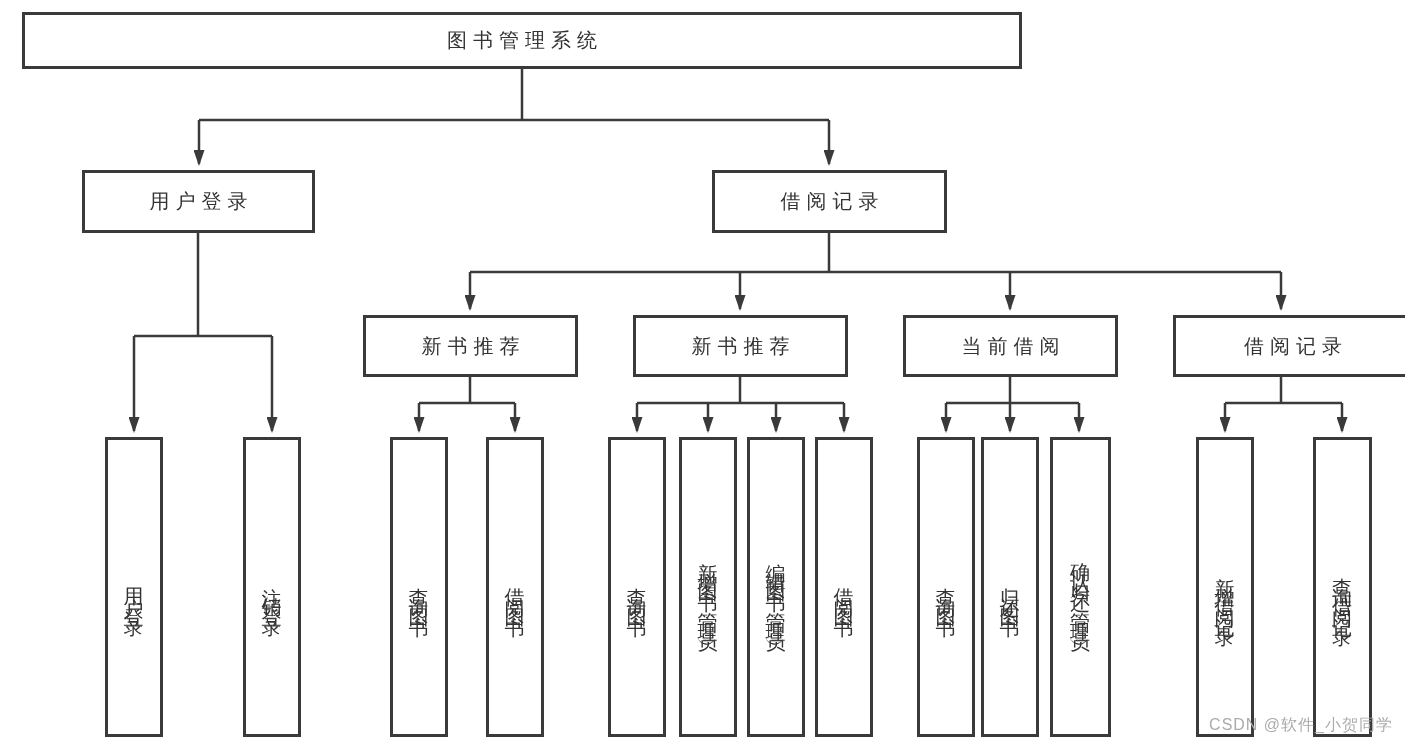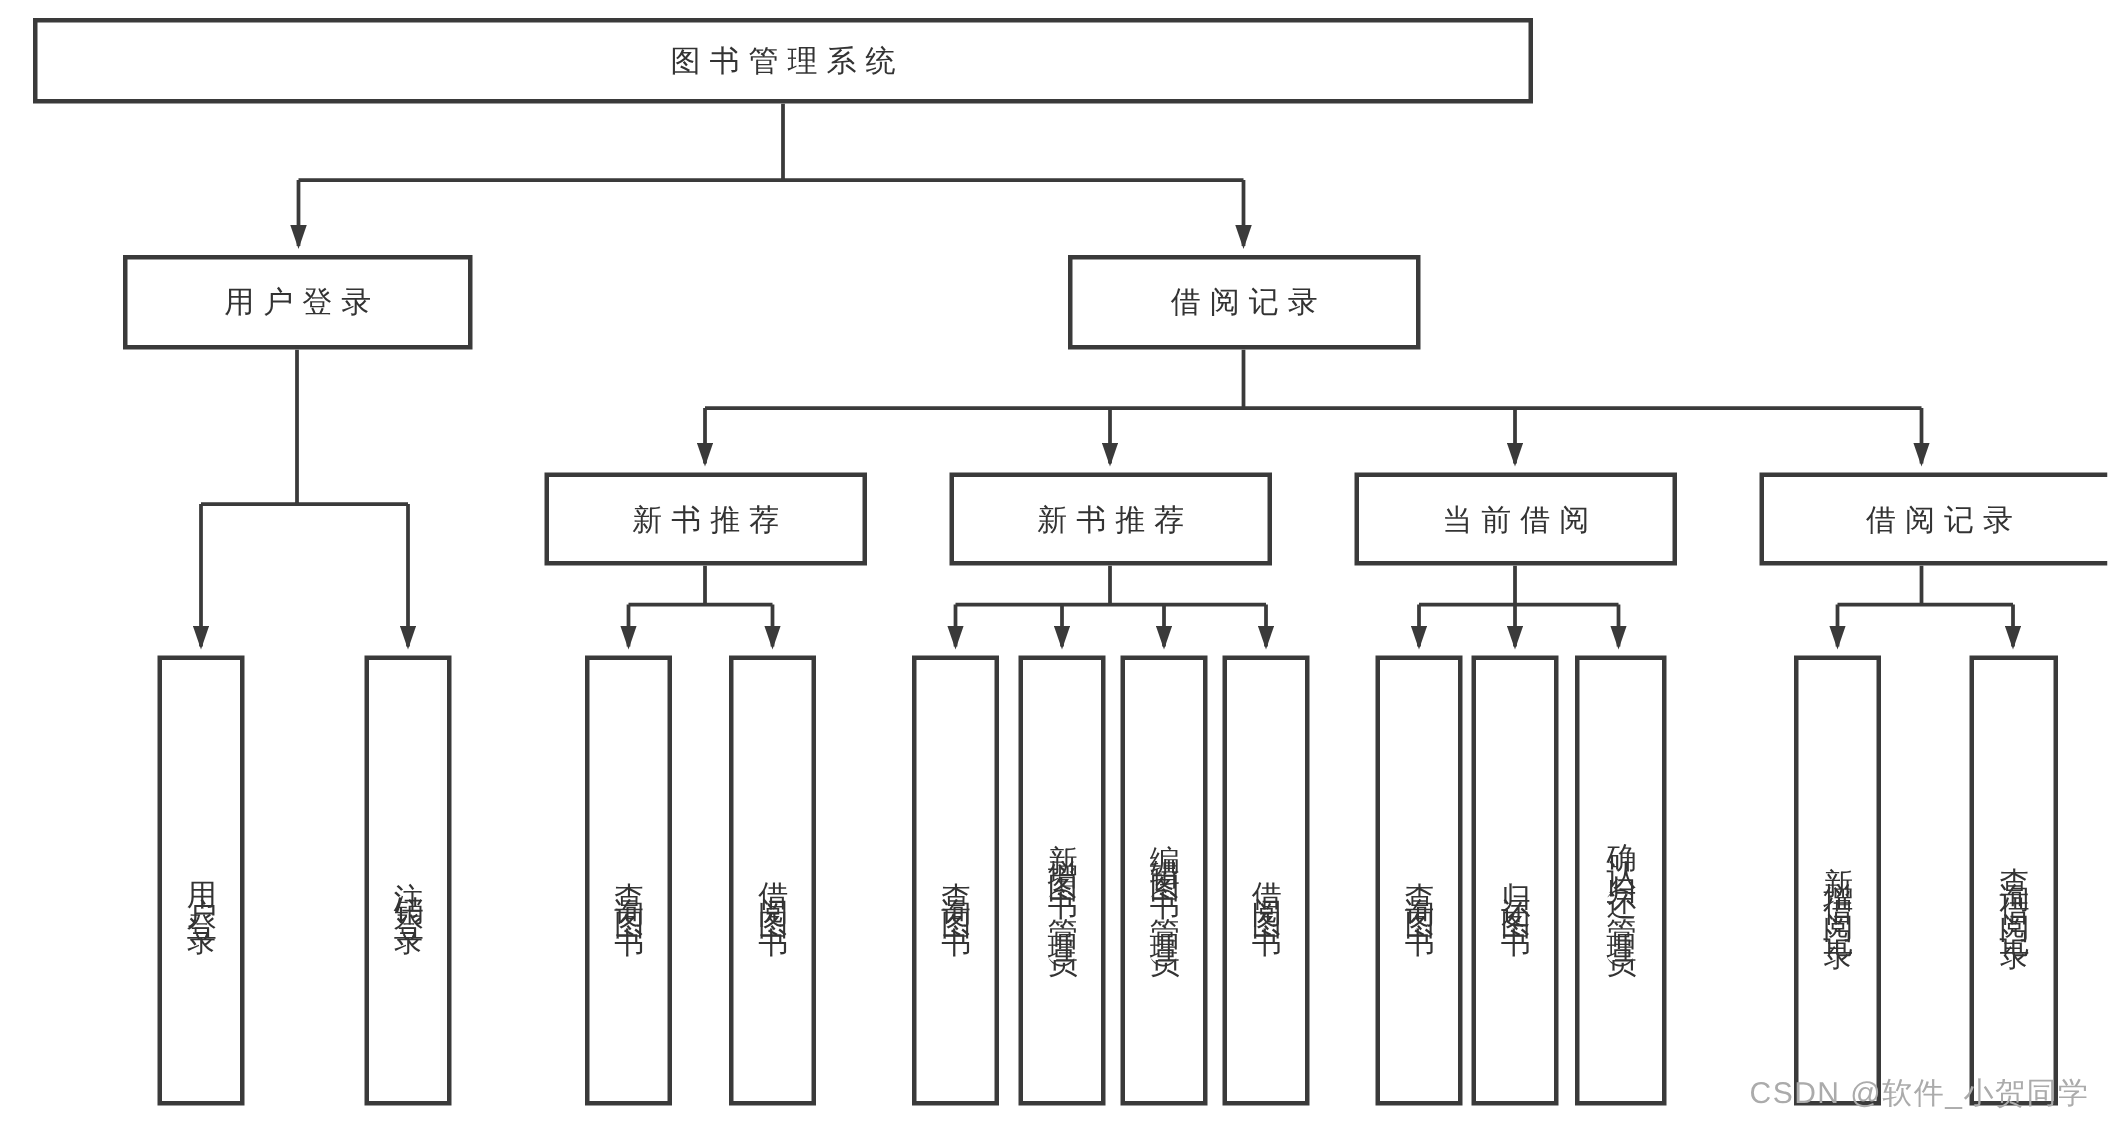--- a/index.html
+++ b/index.html
@@ -40,21 +40,21 @@
     letter-spacing: 10px;
     line-height: 1.1;
     padding-top: 10px; 
     white-space: nowrap;
   }
   .watermark {
     position: absolute;
     top: 715px;
     right: 12px;
     color: #ababab;
-    font-size: 20px;
+    font-size: 16px;
     letter-spacing: 1px;
     z-index: 5;
     white-space: nowrap;
   }
 </style>
 </head>
 <body>
 
 <div class="canvas">
 

